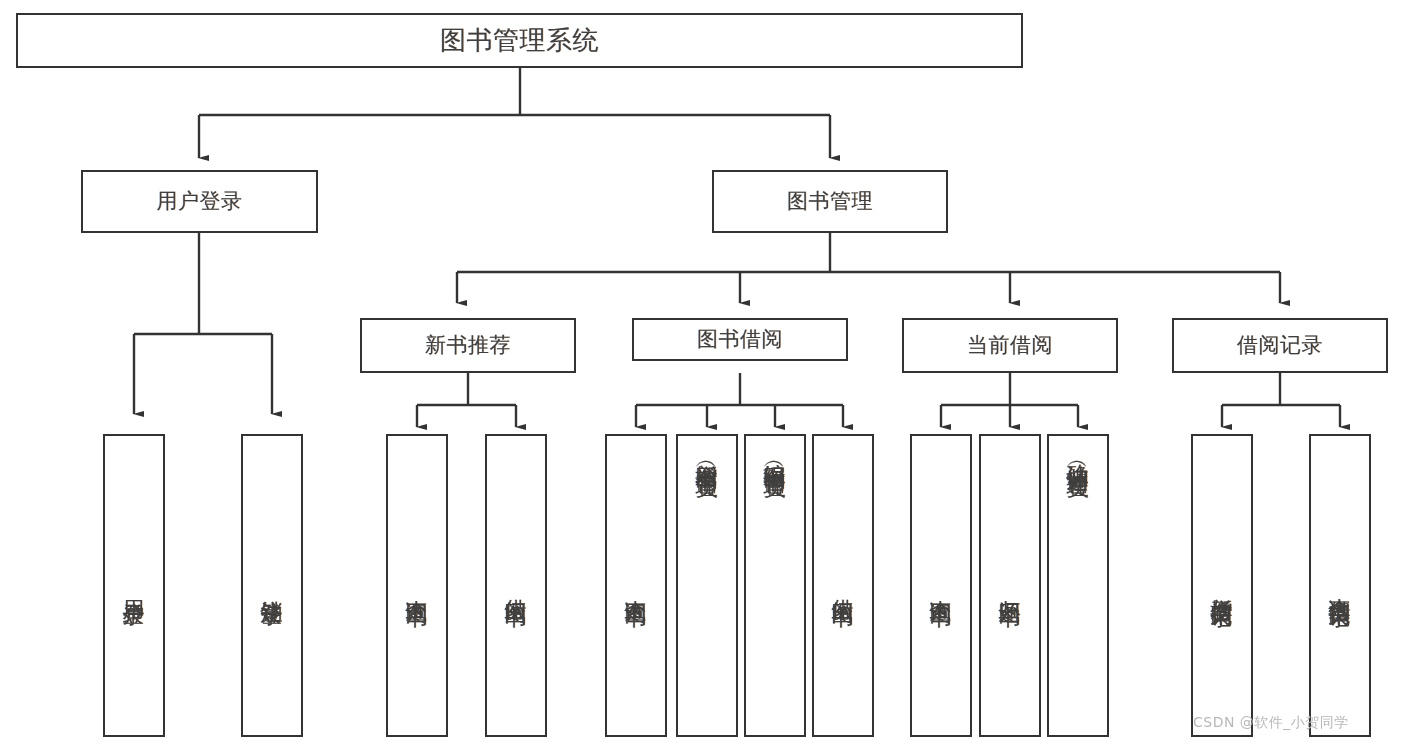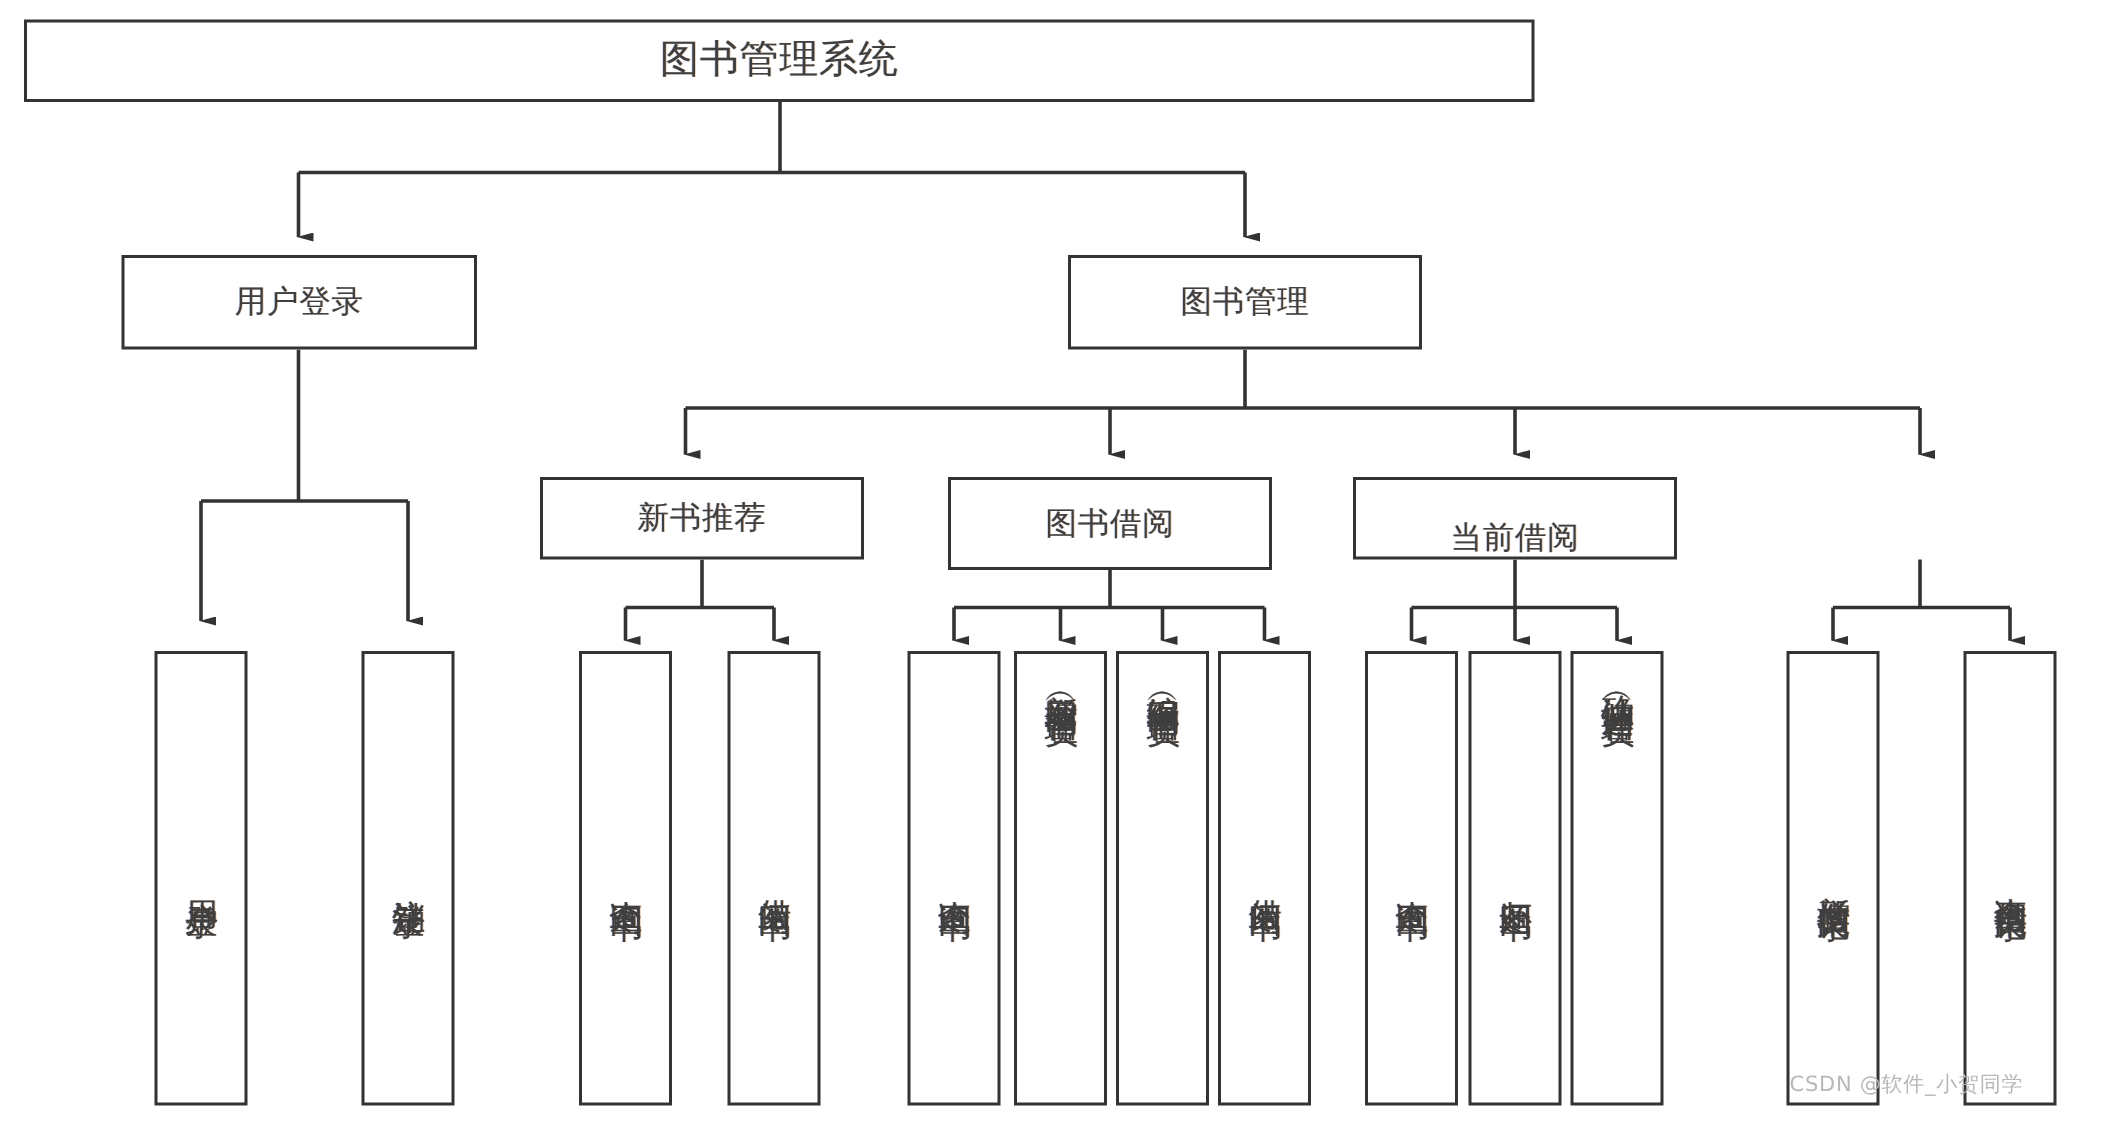--- a/index.html
+++ b/index.html
@@ -144,28 +144,31 @@
   </div>
 
   <div class="node horiz" style="left:712px; top:170px; width:236px; height:63px;">
     <span class="lbl">图书管理</span>
   </div>
 
   <div class="node horiz" style="left:360px; top:318px; width:216px; height:55px;">
     <span class="lbl">新书推荐</span>
   </div>
 
-  <div class="node horiz" style="left:632px; top:318px; width:216px; height:62px;">
+  <div class="node horiz" style="left:632px; top:318px; width:216px; height:43px;">
     <span class="lbl">图书借阅</span>
   </div>
 
-  <div class="node horiz" style="left:902px; top:318px; width:216px; height:55px;align-items:flex-end;">
+  <div class="node horiz" style="left:902px; top:318px; width:216px; height:55px;">
     <span class="lbl">当前借阅</span>
   </div>
 
+  <div class="node horiz" style="left:1172px; top:318px; width:216px; height:55px;">
+    <span class="lbl">借阅记录</span>
+  </div>
 
   <div class="node vert mid" style="left:103px; top:434px; width:62px; height:303px;">
     <span class="lbl">用户登录</span>
   </div>
 
   <div class="node vert mid" style="left:241px; top:434px; width:62px; height:303px;">
     <span class="lbl">注销登录</span>
   </div>
 
   <div class="node vert mid" style="left:386px; top:434px; width:62px; height:303px;">

